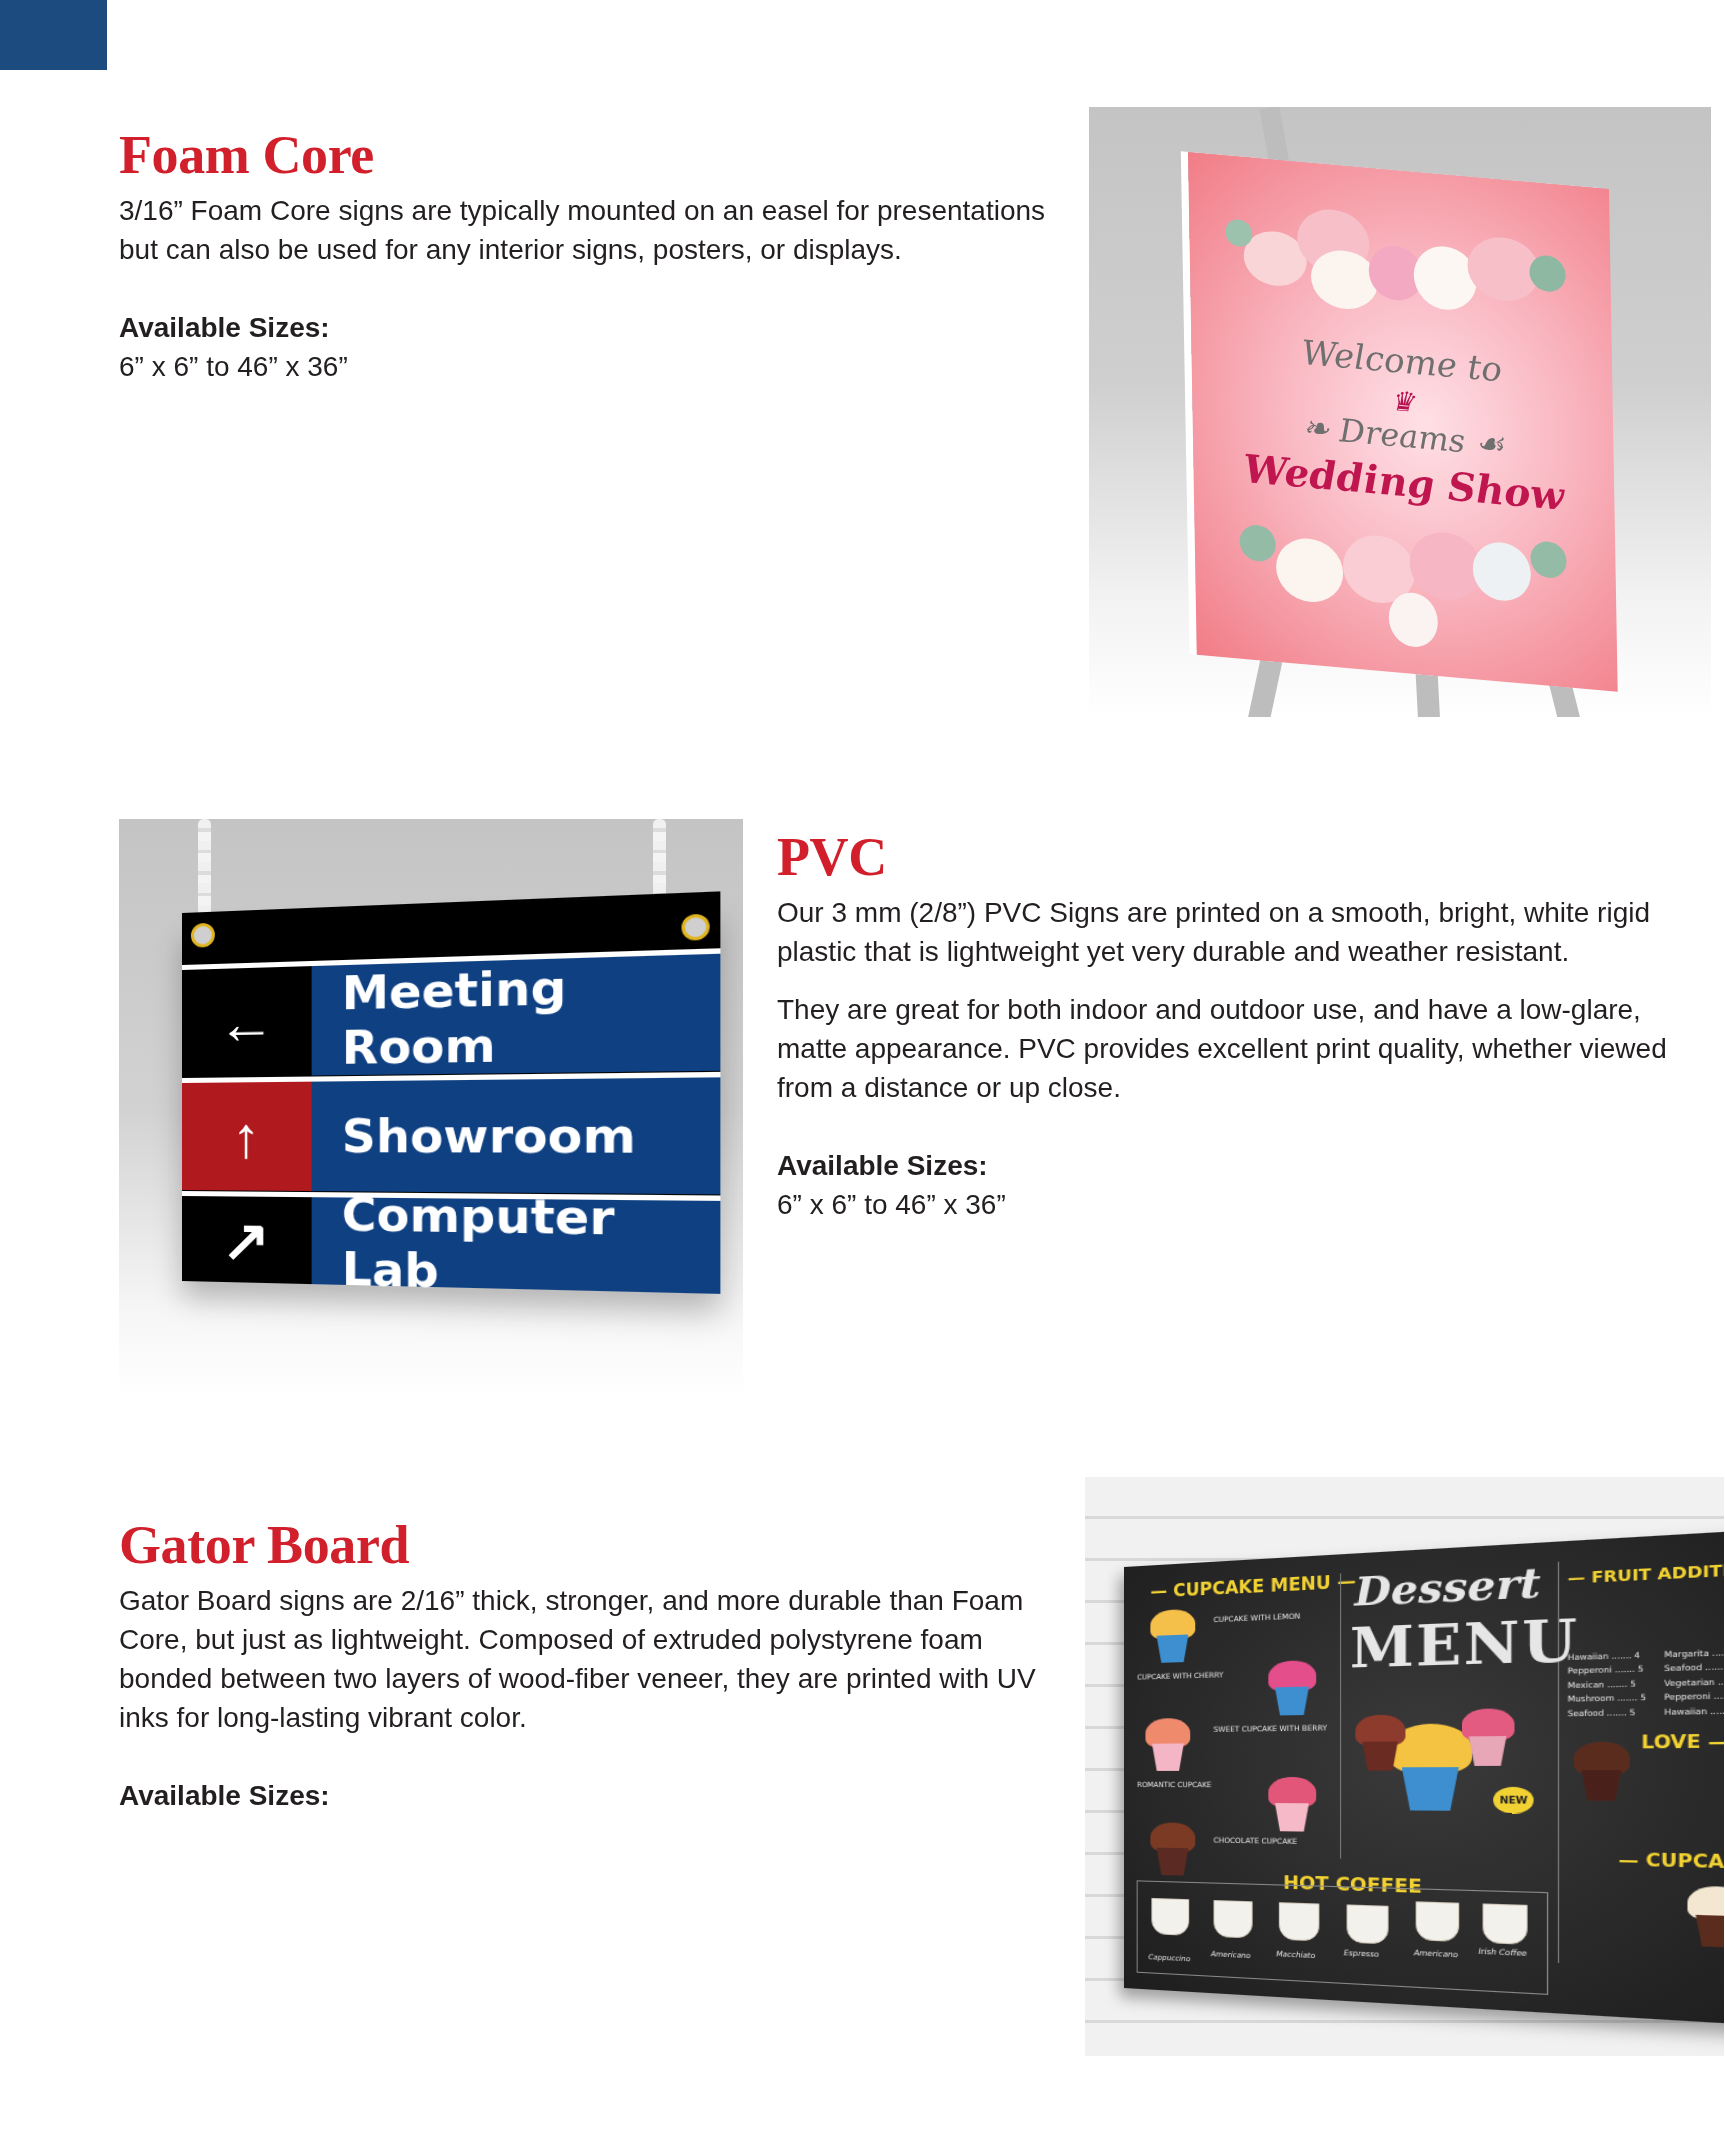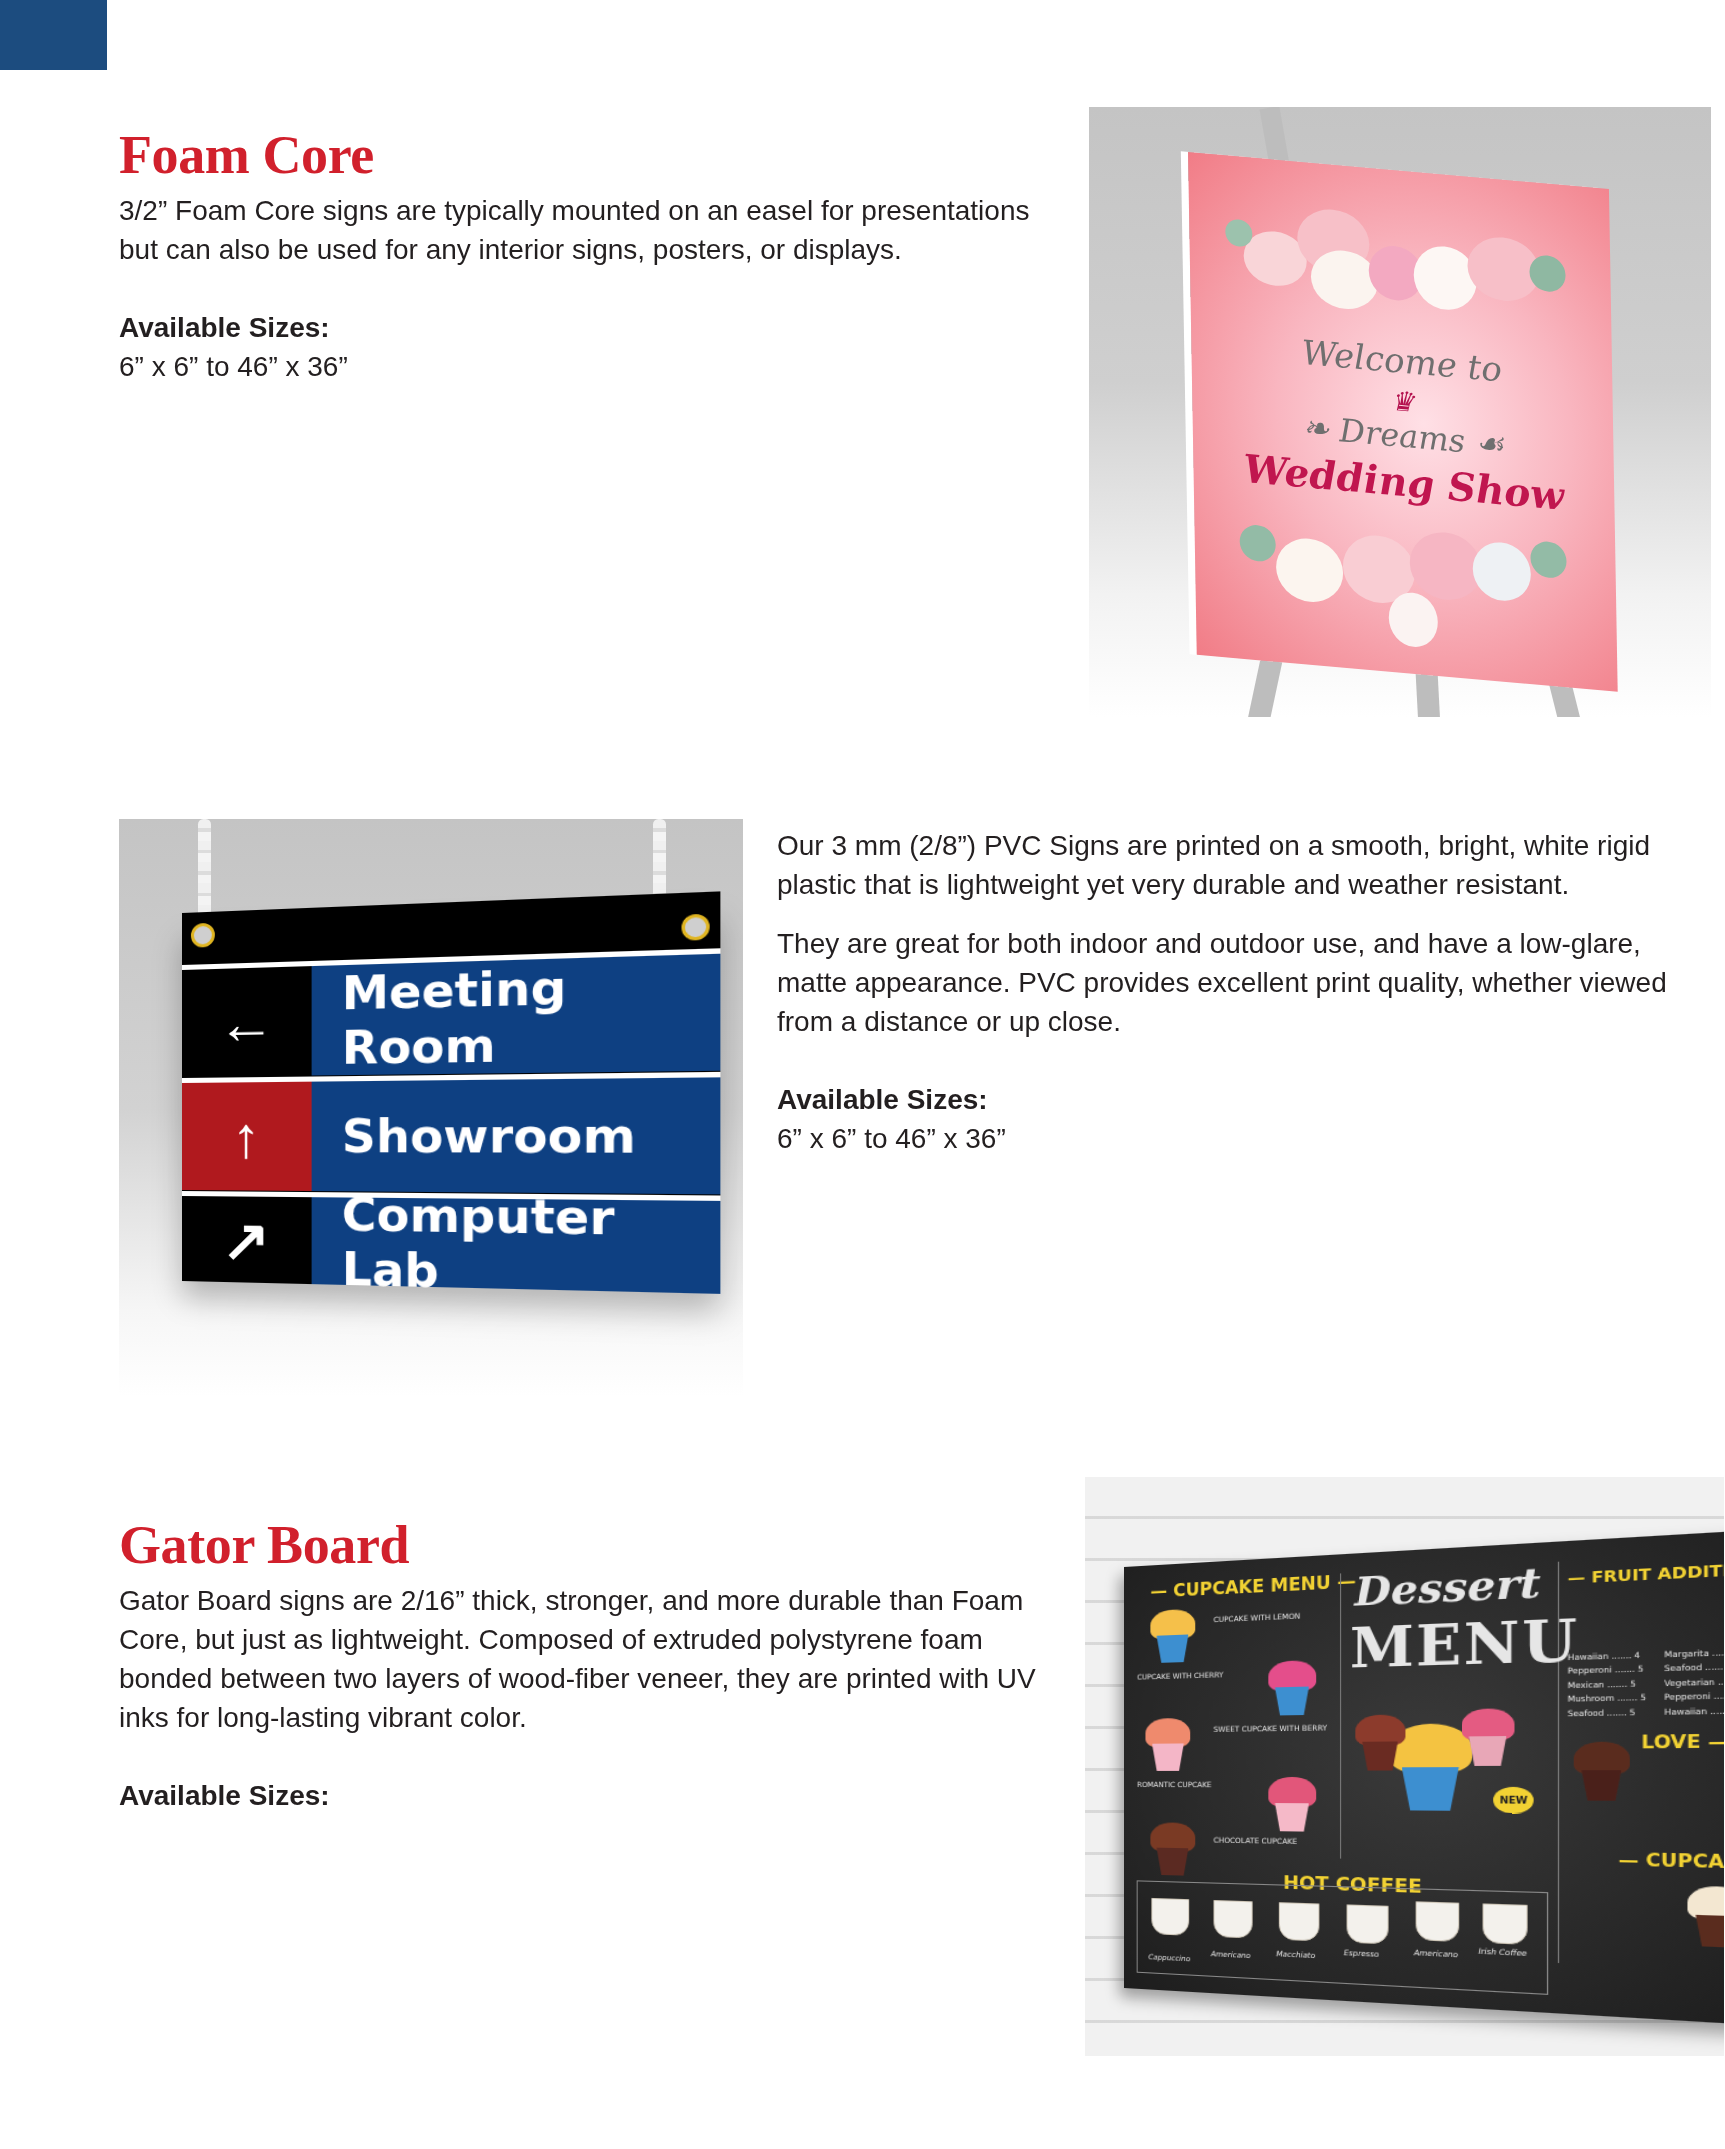--- a/index.html
+++ b/index.html
@@ -80,21 +80,21 @@
   .menu-divider { position:absolute; background:#777; }
   .coffee { position:absolute; width:36px; height:34px; border-radius:0 0 14.3px 14.3px; background:#f3f1ec; border:1.8px solid #cfc7b8; }
 </style>
 </head>
 <body>
 
 <div class="corner"></div>
 
 <div class="section" id="foam-text">
   <h2 class="title">Foam Core</h2>
-  <p class="para p1">3/2” Foam Core signs are typically mounted on an easel for presentations but can also be used for any interior signs, posters, or displays.</p>
+  <p class="para p1">3/16” Foam Core signs are typically mounted on an easel for presentations but can also be used for any interior signs, posters, or displays.</p>
   <div class="sizes">
     <p class="sizes-label">Available Sizes:</p>
     <p class="sizes-value">6” x 6” to 46” x 36”</p>
   </div>
 </div>
 
 <div class="easel-img">
   <div class="easel-leg" style="left:179px;top:0;width:19.7px;height:99px;transform:rotate(-10deg);"></div>
   <div class="easel-leg" style="left:170px;top:502px;width:21.5px;height:116px;transform:rotate(12deg);"></div>
   <div class="easel-leg" style="left:327px;top:528px;width:21.5px;height:90px;transform:rotate(-3deg);"></div>
@@ -142,20 +142,21 @@
       <div class="pvc-label-cell">Showroom</div>
     </div>
     <div class="pvc-row" style="top:278px;border-top:5.4px solid #fff;height:85px;">
       <div class="pvc-arrow-cell" style="background:#000;">↗</div>
       <div class="pvc-label-cell">Computer Lab</div>
     </div>
   </div>
 </div>
 
 <div class="section" id="pvc-text">
+  <h2 class="title">PVC</h2>
   <p class="para p1">Our 3 mm (2/8”) PVC Signs are printed on a smooth, bright, white rigid plastic that is lightweight yet very durable and weather resistant.</p>
   <p class="para p2">They are great for both indoor and outdoor use, and have a low-glare, matte appearance. PVC provides excellent print quality, whether viewed from a distance or up close.</p>
   <div class="sizes">
     <p class="sizes-label">Available Sizes:</p>
     <p class="sizes-value">6” x 6” to 46” x 36”</p>
   </div>
 </div>
 
 <div class="section" id="gator-text">
   <h2 class="title">Gator Board</h2>

